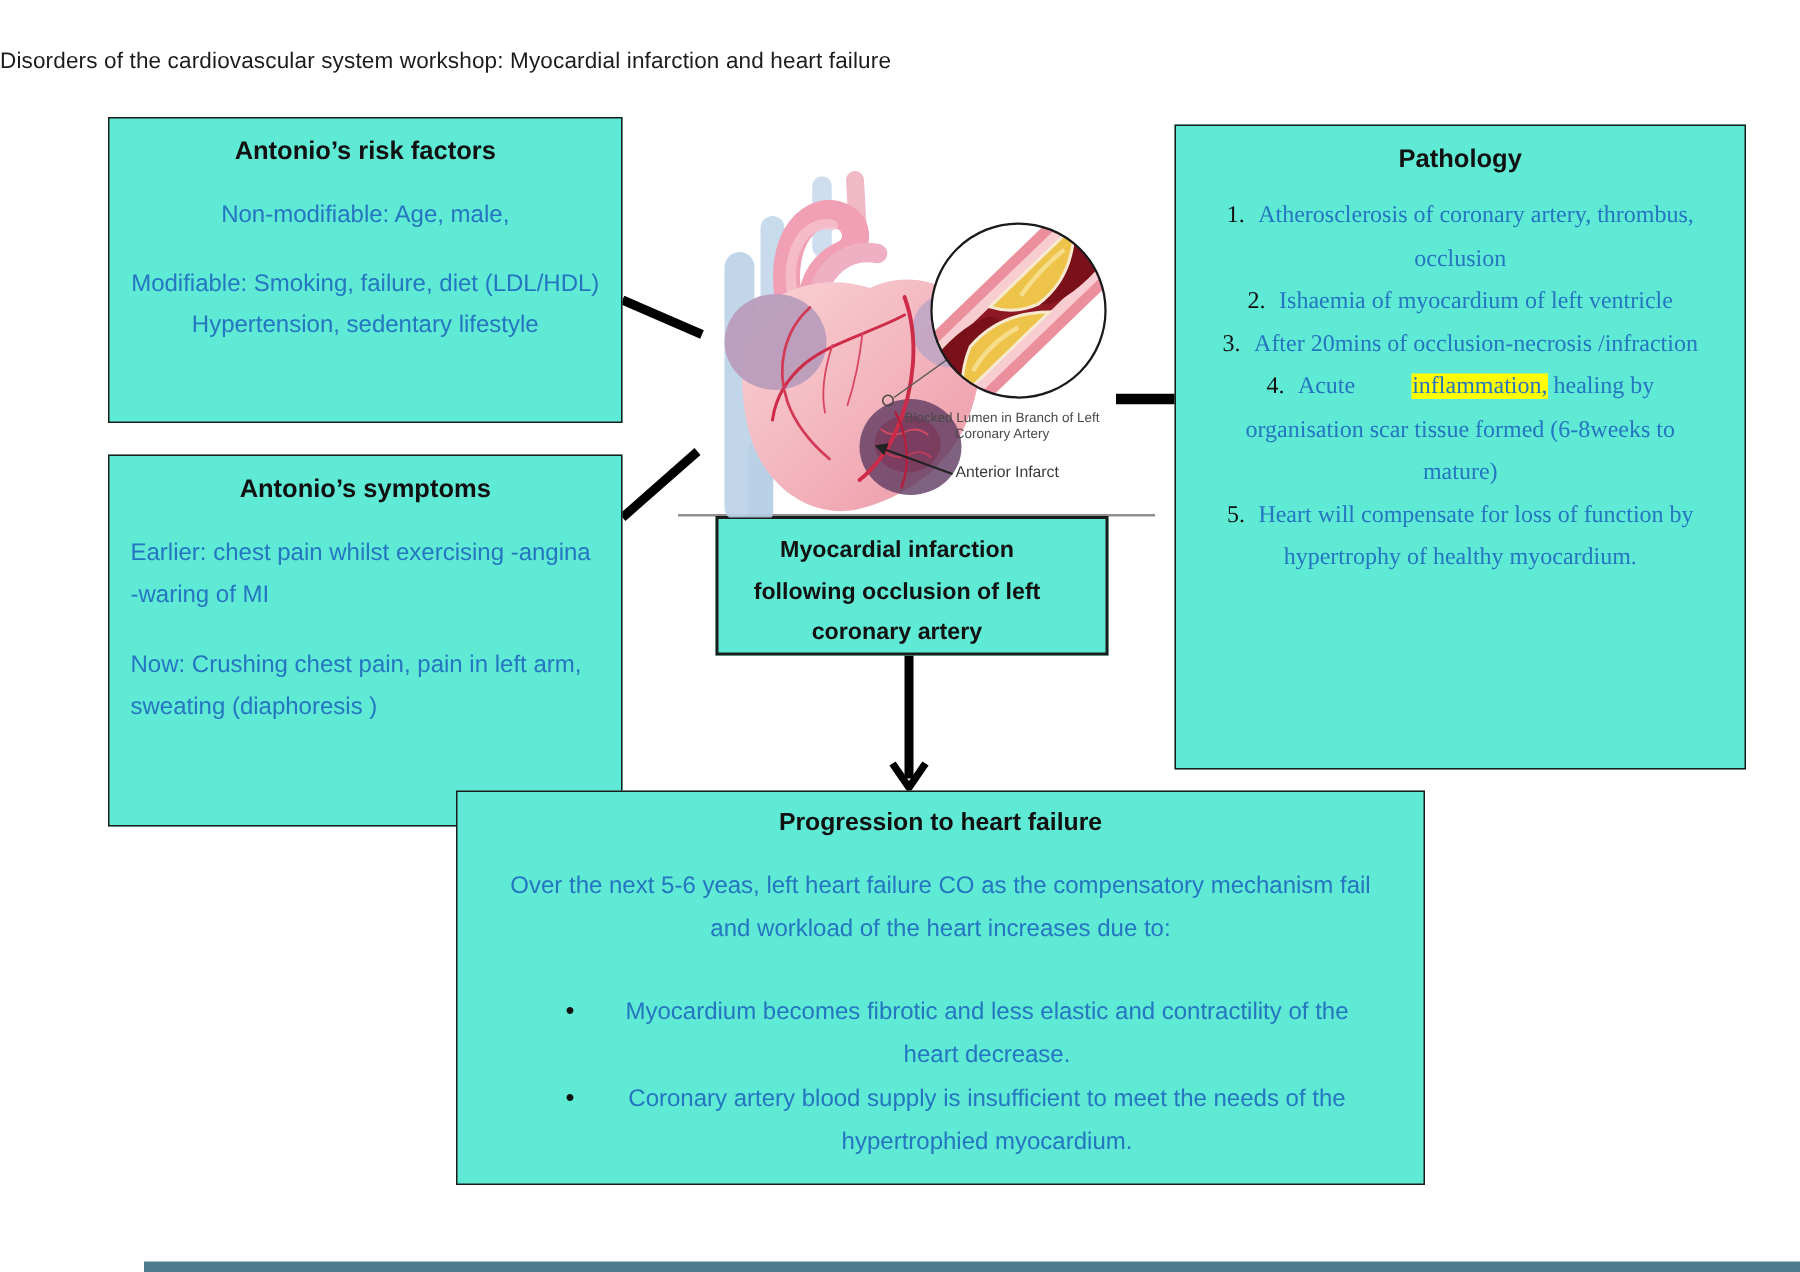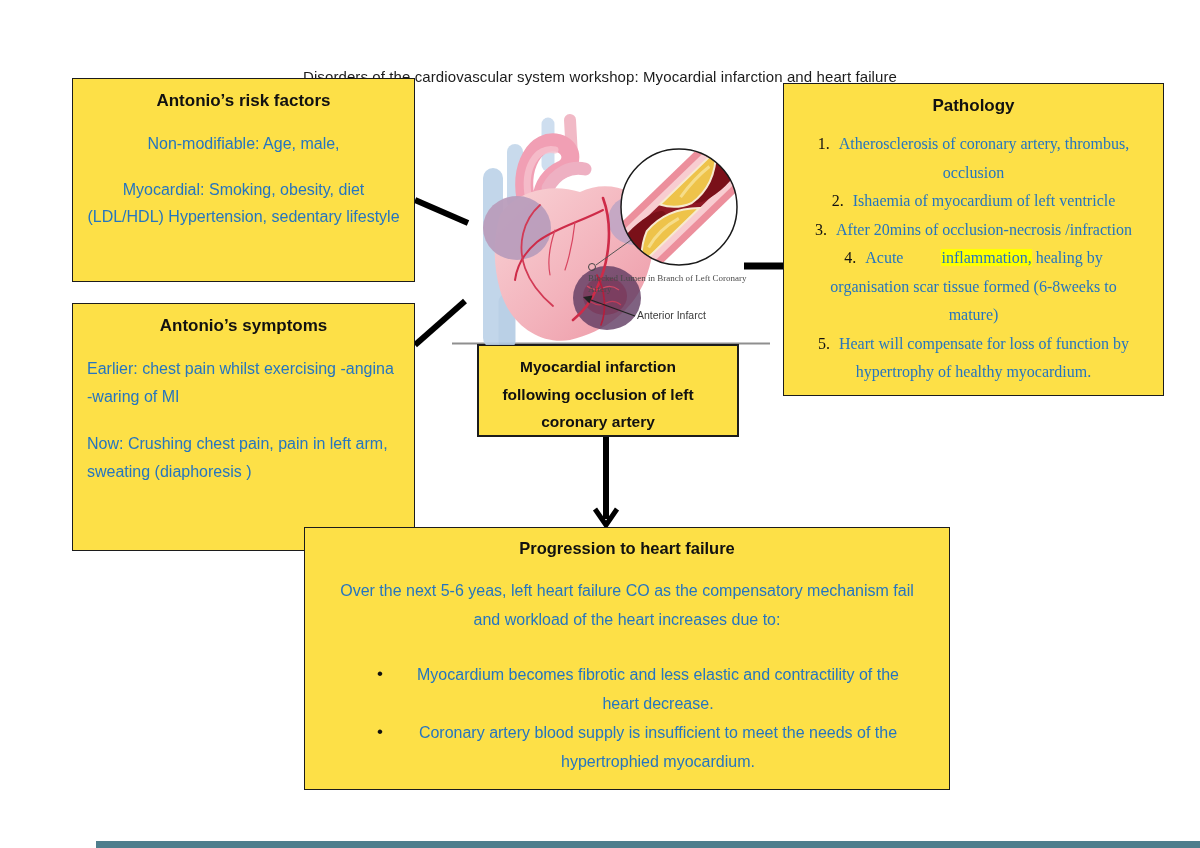--- a/index.html
+++ b/index.html
@@ -1,40 +1,40 @@
 <!DOCTYPE html>
 <html style="--blue: #2575c0; --hl: #ffff00; --teal: #4e7e8d;"><head>
 <meta charset="utf-8">
 <style>
   html,body{margin:0;padding:0;background:#fff;}
   body{width:1200px;height:848px;position:relative;overflow:hidden;
        font-family:"Liberation Sans",sans-serif;color:#1a1a1a;}
   .page{position:absolute;inset:0;background:#fff;}
 
-  .doc-title{position:absolute;top:68px;left:0;width:100%;text-align:center;
+  .doc-title{position:absolute;top:32px;left:0;width:100%;text-align:left;
              font-size:15px;font-weight:500;color:#1c1c1c;letter-spacing:.1px;}
 
   .overlay{position:absolute;left:0;top:0;z-index:1;}
 
-  .box{position:absolute;background:#fde047;border:1.6px solid #1c1c1c;z-index:2;box-sizing:border-box;}
+  .box{position:absolute;background:#5eead4;border:1.6px solid #1c1c1c;z-index:2;box-sizing:border-box;}
   .box-title{font-weight:bold;font-size:17px;text-align:center;color:#111;}
   .blue{color:var(--blue,#2575c0);}
 
   
   .risk{left:72px;top:78px;width:343px;height:204px;padding:12px 14px;}
   .risk .box-title{margin:0 0 6px 0;}
   .risk p{margin:19px 0 0 0;text-align:center;font-size:16px;line-height:27px;}
 
   
   .symptoms{left:72px;top:303px;width:343px;height:248px;padding:12px 14px;}
   .symptoms .box-title{margin:0 0 6px 0;}
   .symptoms p{margin:19px 0 0 0;text-align:left;font-size:16px;line-height:28px;}
 
   
-  .pathology{left:783px;top:83px;width:381px;height:313px;padding:12px 20px;}
+  .pathology{left:783px;top:83px;width:381px;height:430px;padding:12px 20px;}
   .pathology .box-title{margin:0 0 14px 0;}
   .pitem{text-align:center;font-size:16px;line-height:28.5px;color:var(--blue,#2575c0);font-family:Liberation Serif, serif;}
   .pnum{color:#111;margin-right:9px;}
   .hl{background:var(--hl,#ffff00);margin-left:34px;}
 
   
   .mi{left:477px;top:344px;width:262px;height:93px;border-width:2px;padding:7px 10px;}
   .mi-text{font-weight:bold;font-size:15.5px;line-height:27.5px;color:#111;width:218px;text-align:center;}
 
   
@@ -43,21 +43,21 @@
   .prog-intro{margin:18px 0 0 0;text-align:center;font-size:16px;line-height:29px;}
   .bullets{margin-top:26px;}
   .bullet-row{position:relative;text-align:center;font-size:16px;line-height:29px;
               padding:0 10px 0 72px;color:var(--blue,#2575c0);}
   .bullet-glyph{position:absolute;left:48px;top:-1px;color:#111;font-size:17px;}
 
   
   .heart-figure{position:absolute;left:455px;top:110px;width:310px;height:235px;z-index:2;}
   .heart-figure svg{position:absolute;left:0;top:0;}
   .fig-label{position:absolute;color:#4a4a4a;}
-  .lbl-lumen{left:133px;top:163px;width:160px;font-size:9px;line-height:11px;font-family:Liberation Serif, serif;}
+  .lbl-lumen{left:133px;top:163px;width:160px;text-align:center;font-size:9px;line-height:11px;}
   .lbl-infarct{left:182px;top:199px;font-size:10.5px;color:#3a3a3a;}
 
   .bottom-bar{position:absolute;left:96px;right:0;bottom:0;height:7px;
               background:var(--teal,#4e7e8d);z-index:3;}
 </style>
 </head>
 <body>
 
 <div class="page">
 
@@ -73,21 +73,21 @@
 
     <line x1="606" y1="437" x2="606" y2="519" stroke="#000" stroke-width="6"></line>
     <polyline points="595,509 606,525 617,509" fill="none" stroke="#000" stroke-width="5"></polyline>
   </svg>
 
   <div class="doc-title">Disorders of the cardiovascular system workshop: Myocardial infarction and heart failure</div>
 
   <div class="box risk">
     <div class="box-title">Antonio’s risk factors</div>
     <p class="blue">Non-modifiable: Age, male,</p>
-    <p class="blue">Myocardial: Smoking, obesity, diet (LDL/HDL) Hypertension, sedentary lifestyle</p>
+    <p class="blue">Modifiable: Smoking, failure, diet (LDL/HDL) Hypertension, sedentary lifestyle</p>
   </div>
 
   <div class="box symptoms">
     <div class="box-title">Antonio’s symptoms</div>
     <p class="blue">Earlier: chest pain whilst exercising -angina -waring of MI</p>
     <p class="blue">Now: Crushing chest pain, pain in left arm, sweating (diaphoresis )</p>
   </div>
 
   <div class="box pathology">
     <div class="box-title">Pathology</div>

